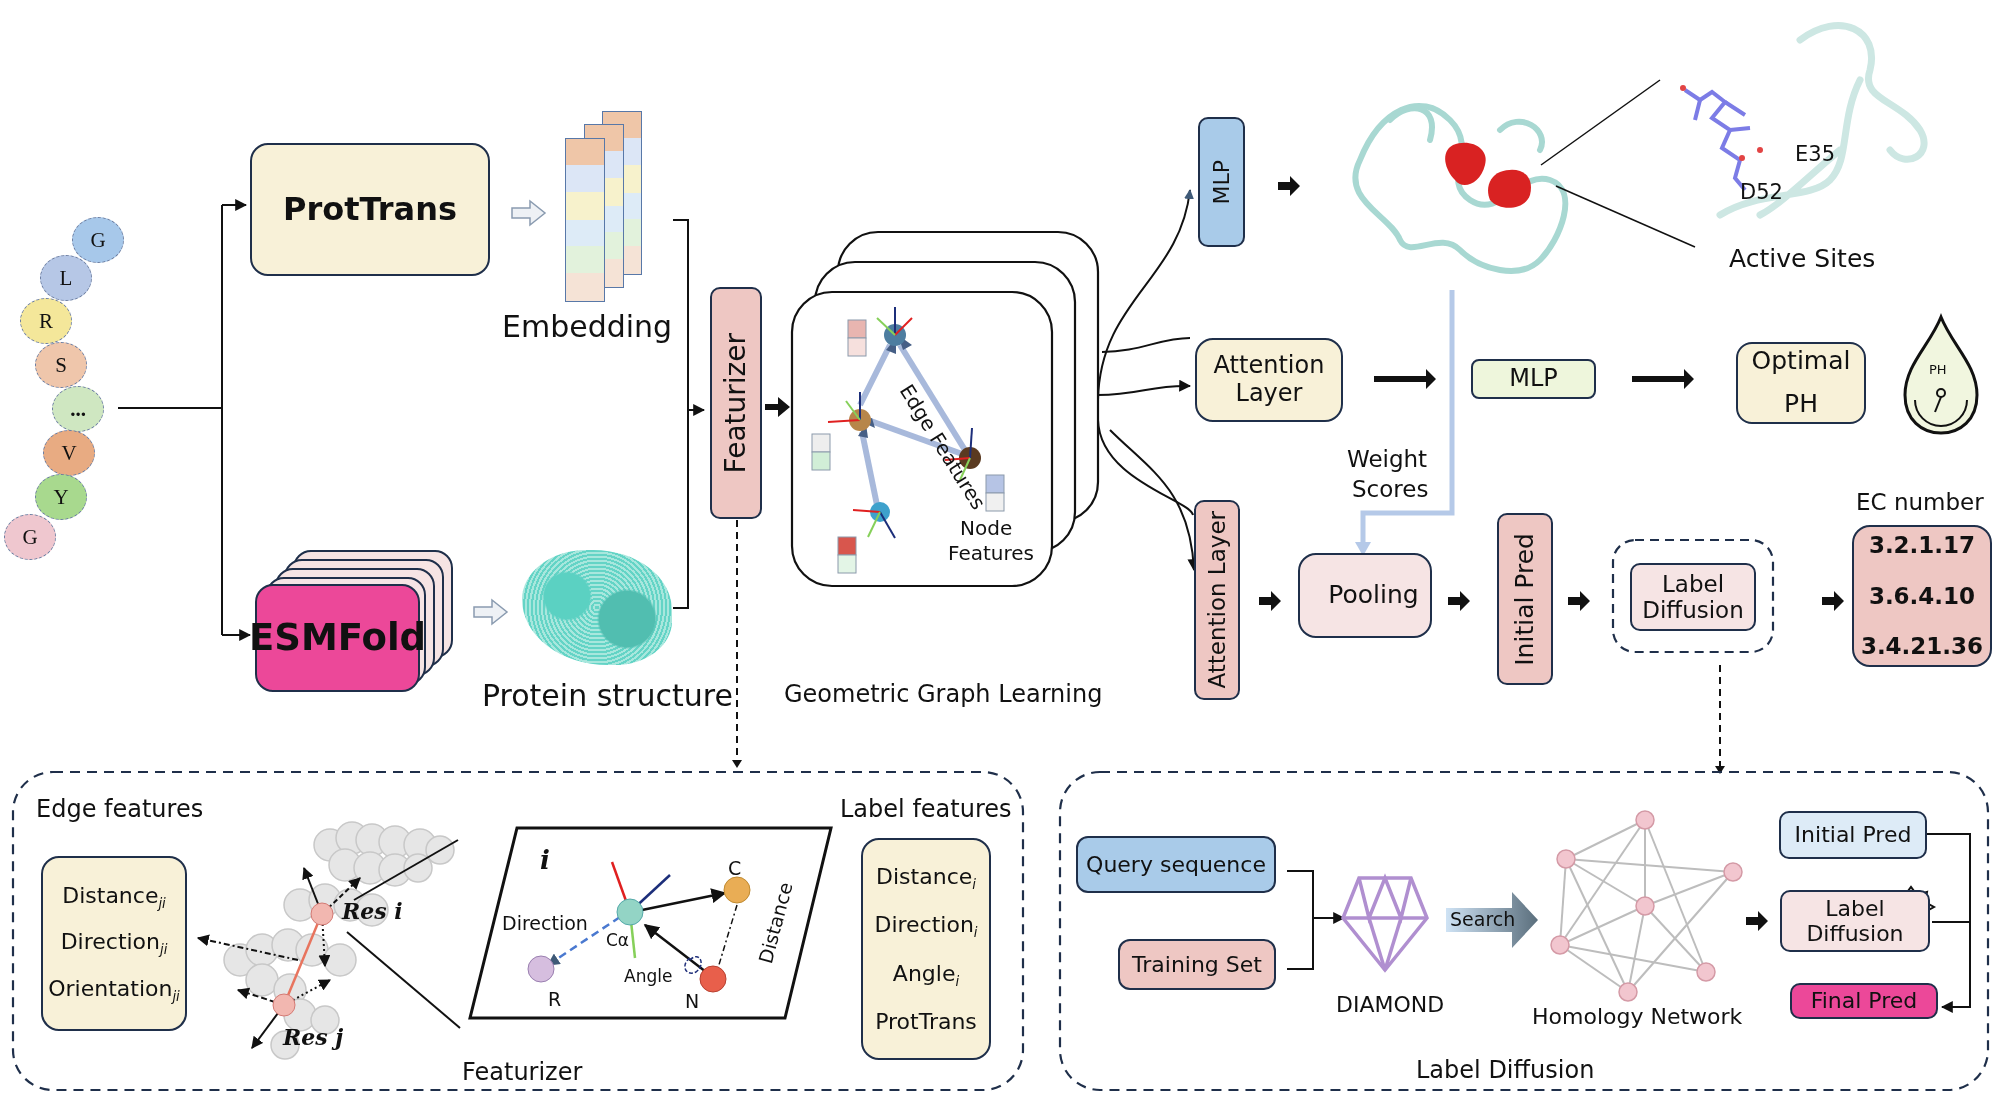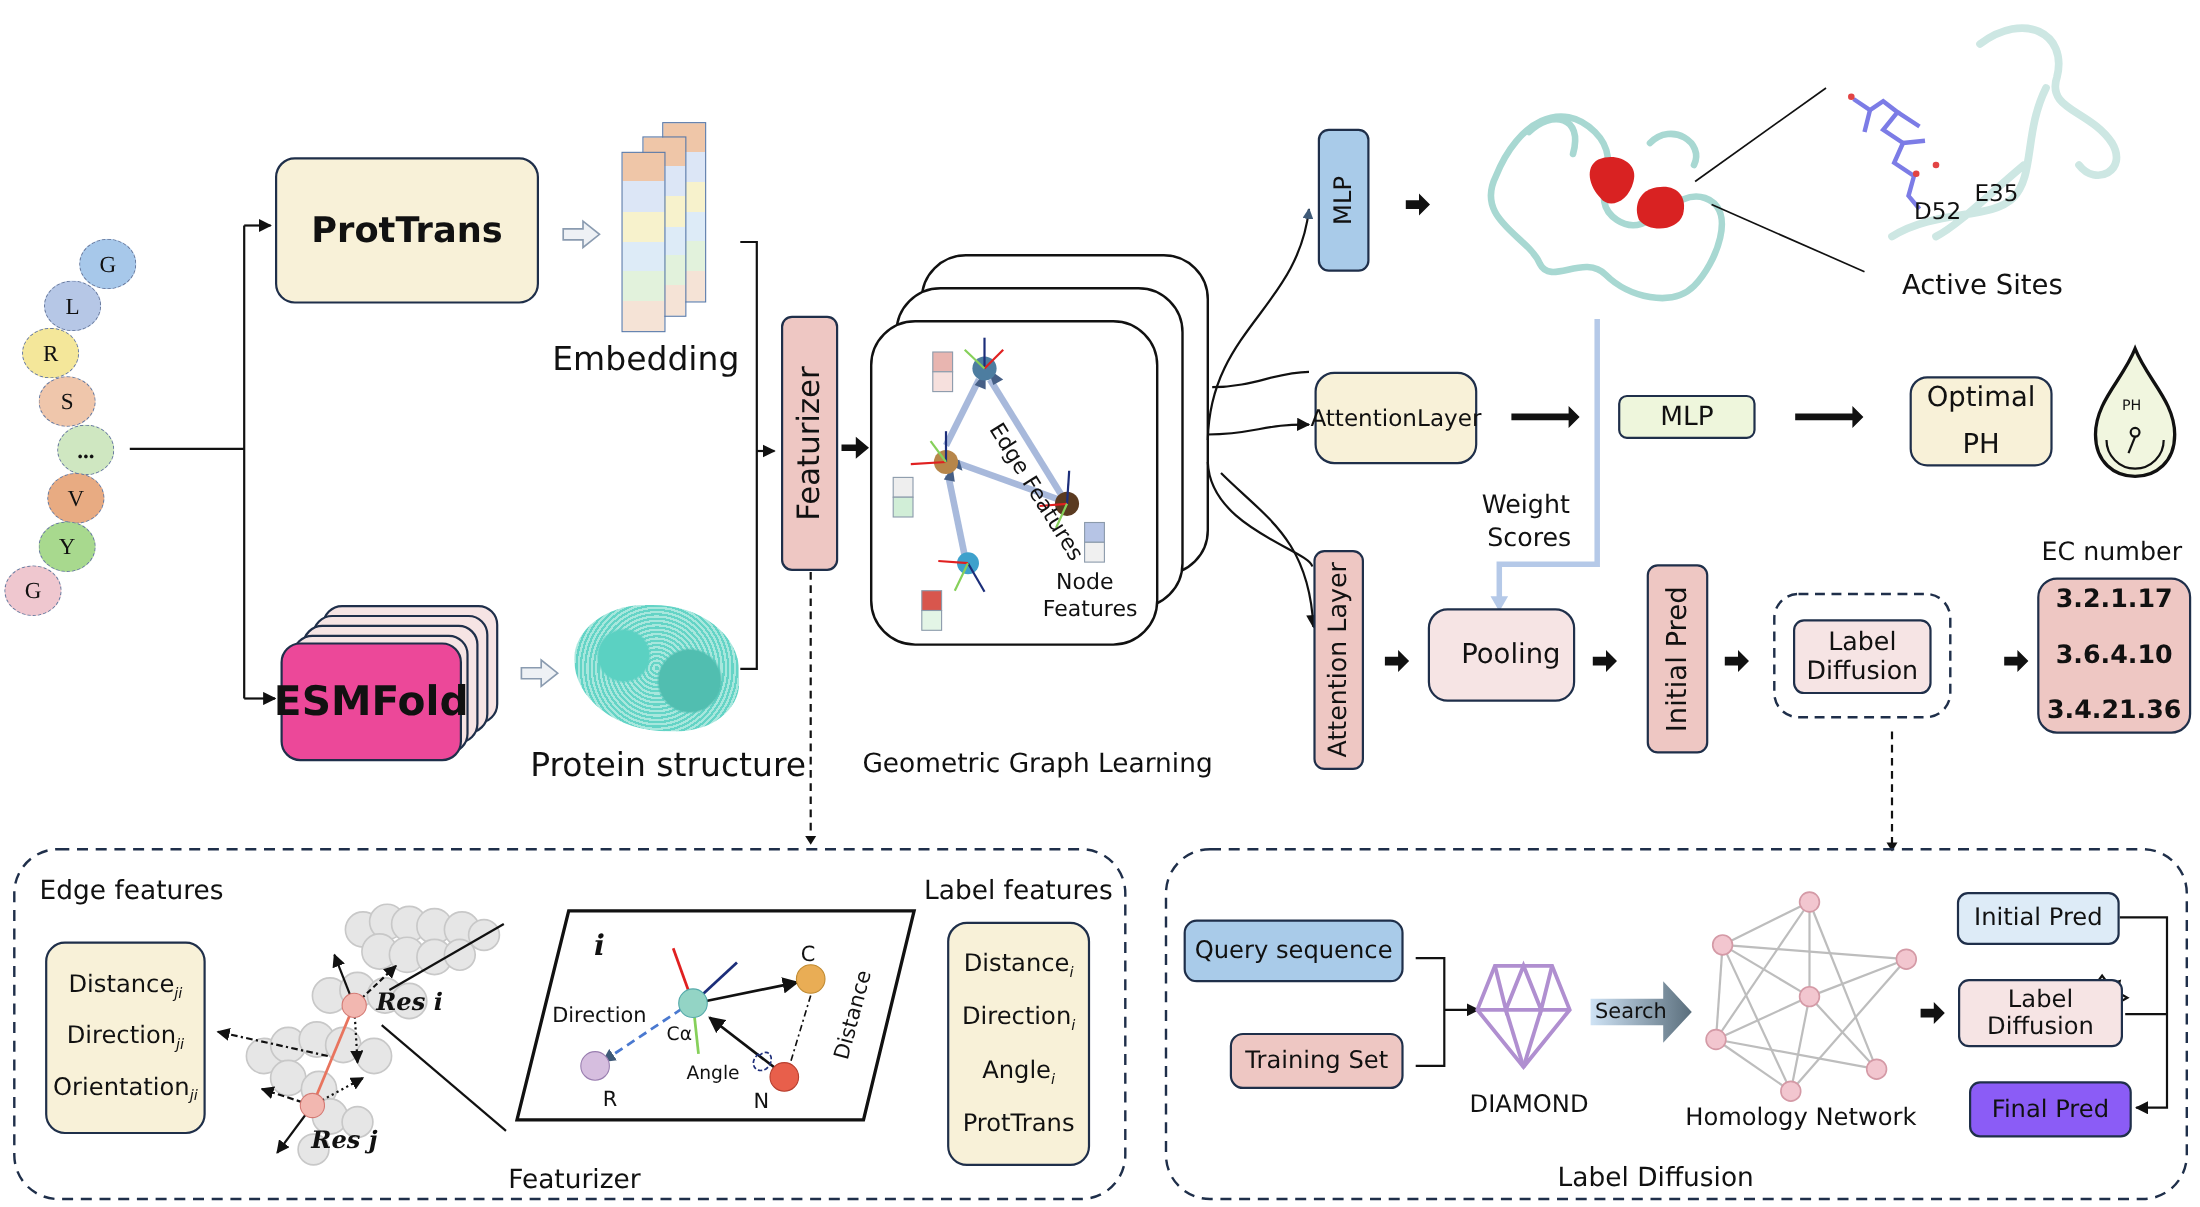--- a/index.html
+++ b/index.html
@@ -327,24 +327,24 @@
 
 <div class="lbl" style="left:915px;top:380px;font-size:20px;transform:rotate(58deg);transform-origin:left top;">Edge Features</div>
 <div class="lbl" style="left:960px;top:516px;font-size:20px;">Node</div>
 <div class="lbl" style="left:948px;top:541px;font-size:20px;">Features</div>
 <div class="lbl" style="left:784px;top:680px;font-size:24px;">Geometric Graph Learning</div>
 
 <div class="box" style="left:1198px;top:117px;width:47px;height:130px;border-radius:10px;background:#a9cbe9;font-size:22px;">
     <span class="vtext">MLP</span>
   </div>
 <div class="lbl" style="left:1740px;top:180px;font-size:21px;">D52</div>
-<div class="lbl" style="left:1795px;top:164px;font-size:21px;">E35</div>
+<div class="lbl" style="left:1795px;top:142px;font-size:21px;">E35</div>
 <div class="lbl" style="left:1729px;top:244px;font-size:25px;">Active Sites</div>
 
-<div class="box" style="left:1195px;top:338px;width:148px;height:84px;background:#f8f1d8;font-size:21px;flex-direction:row;">
+<div class="box" style="left:1195px;top:338px;width:148px;height:84px;background:#f8f1d8;font-size:24px;flex-direction:column;">
     <span>Attention</span>
     <span>Layer</span>
   </div>
 <div class="box" style="left:1471px;top:359px;width:125px;height:40px;border-radius:8px;background:#eef6dc;font-size:24px;">
     <span>MLP</span>
   </div>
 <div class="box" style="left:1736px;top:342px;width:130px;height:82px;border-radius:16px;background:#f8f1d8;font-size:25px;flex-direction:column;gap:14px;">
     <span>Optimal</span>
     <span>PH</span>
   </div>
@@ -406,16 +406,16 @@
 <div class="lbl" style="left:1336px;top:992px;font-size:22px;">DIAMOND</div>
 <div class="lbl" style="left:1450px;top:908px;font-size:19px;">Search</div>
 <div class="lbl" style="left:1532px;top:1004px;font-size:22px;">Homology Network</div>
 <div class="box" style="left:1779px;top:811px;width:148px;height:48px;border-radius:10px;background:#ddebf7;font-size:22px;">
     <span>Initial Pred</span>
   </div>
 <div class="box" style="left:1780px;top:890px;width:150px;height:62px;border-radius:10px;background:#f6e4e4;font-size:22px;flex-direction:column;">
     <span>Label</span>
     <span>Diffusion</span>
   </div>
-<div class="box" style="left:1790px;top:983px;width:148px;height:51px;border-radius:10px;background:#8b5cf6;font-size:22px;">
+<div class="box" style="left:1790px;top:983px;width:148px;height:36px;border-radius:10px;background:#ec4899;font-size:22px;">
     <span>Final Pred</span>
   </div>
 <div class="lbl" style="left:1416px;top:1056px;font-size:24px;">Label Diffusion</div>
 
 </body></html>

